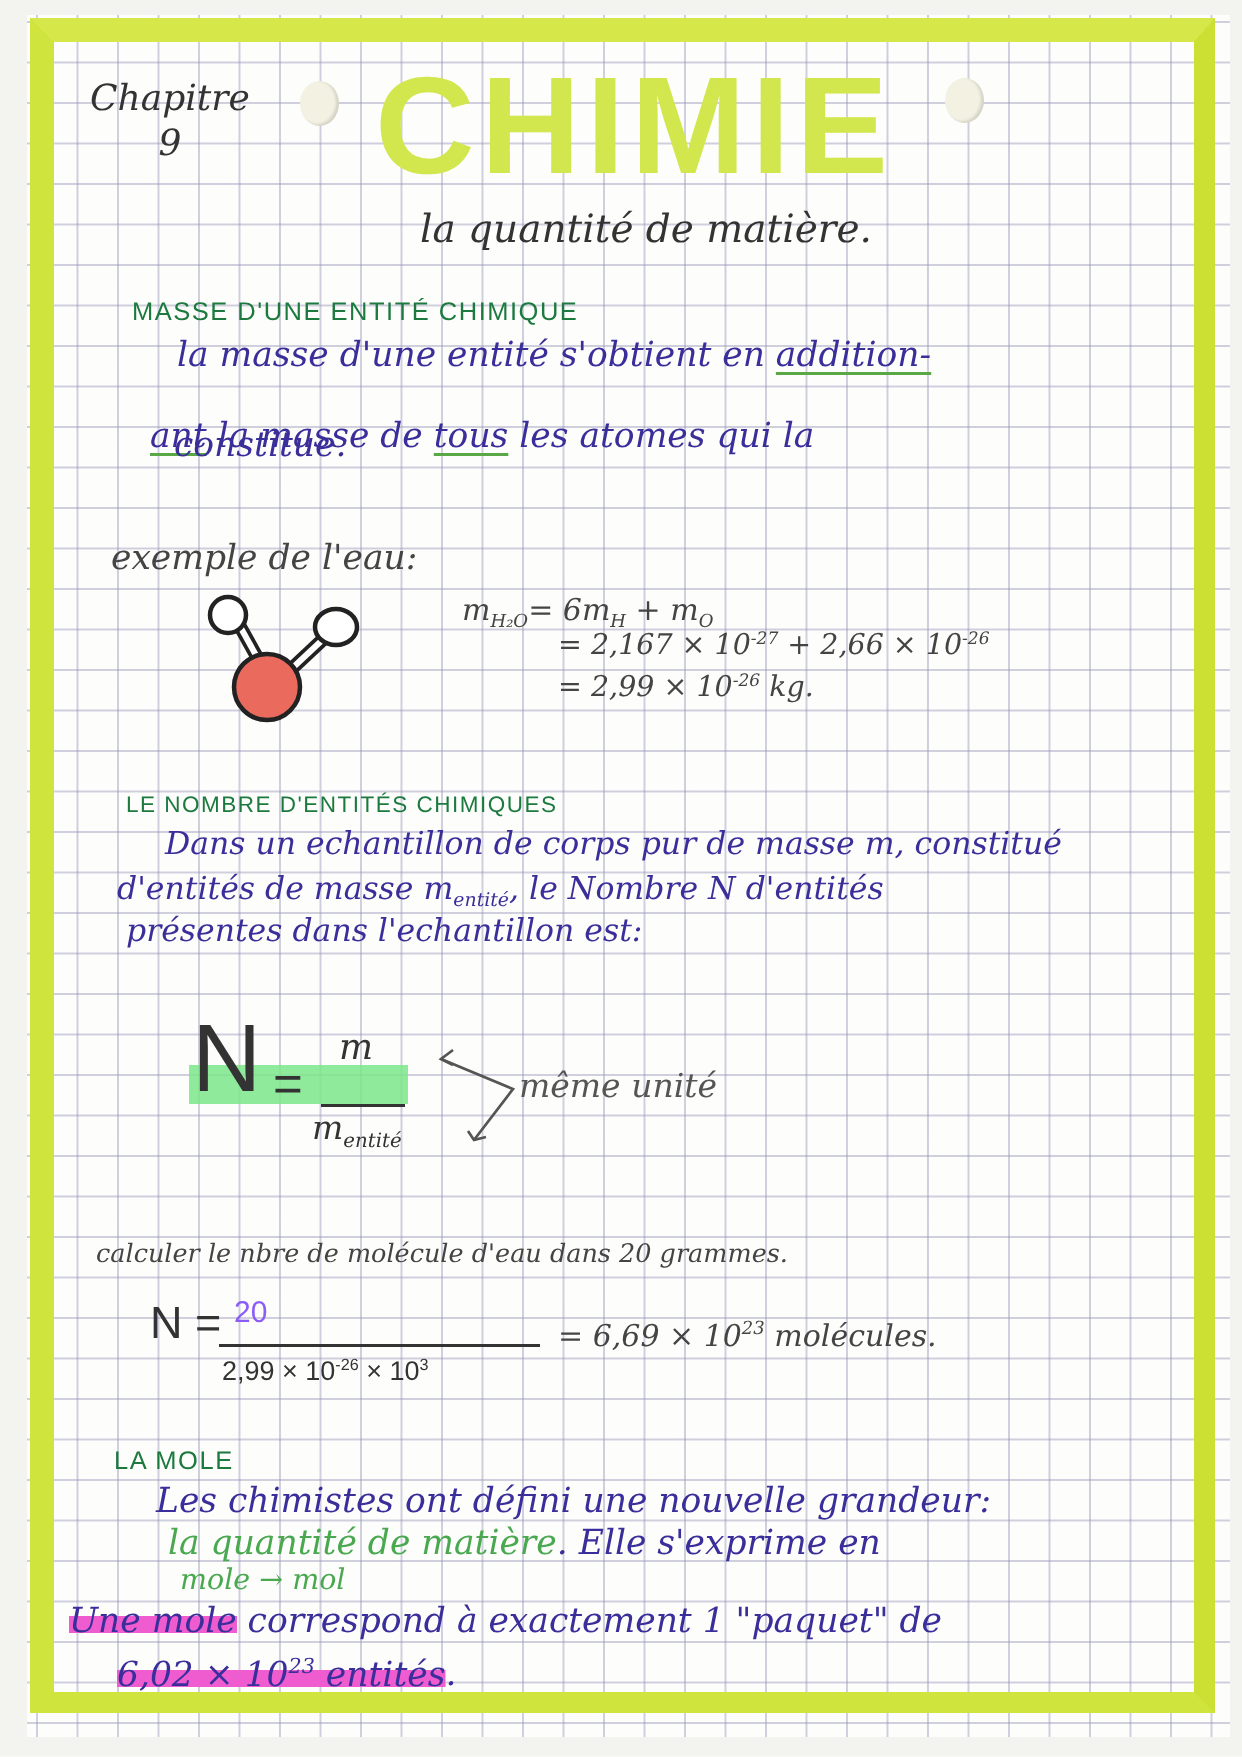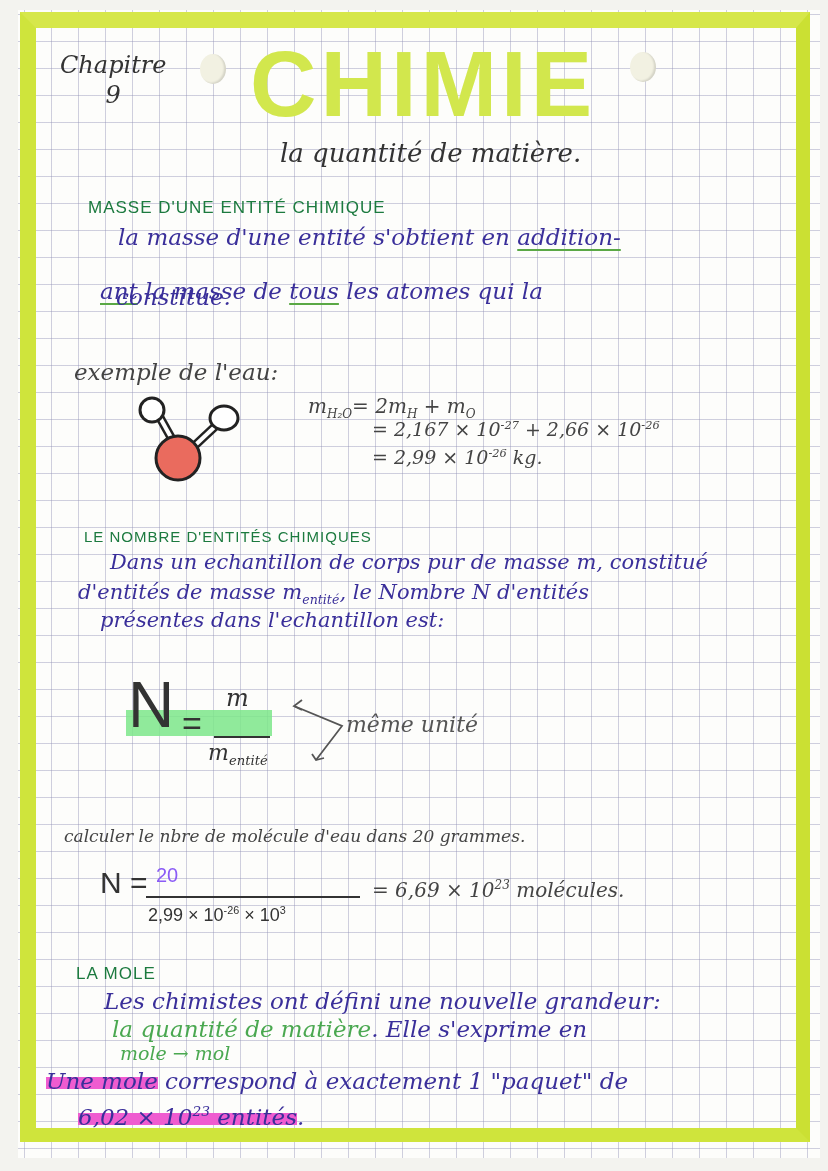--- a/index.html
+++ b/index.html
@@ -70,35 +70,35 @@
   <line x1="28" y1="22" x2="48" y2="58" stroke="#222" stroke-width="9"></line>
   <line x1="28" y1="22" x2="48" y2="58" stroke="#fff" stroke-width="4"></line>
   <line x1="92" y1="28" x2="60" y2="58" stroke="#222" stroke-width="9"></line>
   <line x1="92" y1="28" x2="60" y2="58" stroke="#fff" stroke-width="4"></line>
   <circle cx="22" cy="18" r="12" fill="#fff" stroke="#222" stroke-width="3"></circle>
   <ellipse cx="94" cy="26" rx="14" ry="12" fill="#fff" stroke="#222" stroke-width="3"></ellipse>
   <circle cx="48" cy="66" r="22" fill="#ea6b5e" stroke="#222" stroke-width="3"></circle>
 </svg>
 
 <div class="abs hand gray" style="left:308px;top:394px;font-size:20px;">
-  <span>m</span><sub>H₂O</sub><span>= 2m</span><sub>H</sub><span> + m</span><sub>O</sub>
+  <span>m</span><sub>H₂O</sub><span>= 6m</span><sub>H</sub><span> + m</span><sub>O</sub>
 </div>
 <div class="abs hand gray" style="left:372px;top:418px;font-size:19px;">
   <span>= 2,167 × 10</span><sup>-27</sup><span> + 2,66 × 10</span><sup>-26</sup>
 </div>
 <div class="abs hand gray" style="left:372px;top:446px;font-size:19px;">
   <span>= 2,99 × 10</span><sup>-26</sup><span> kg.</span>
 </div>
 
 <div class="abs heading" style="left:84px;top:528px;font-size:15px;">LE NOMBRE D'ENTITÉS CHIMIQUES</div>
 <div class="abs hand blue" style="left:110px;top:548px;font-size:21px;line-height:28px;">Dans un echantillon de corps pur de masse m, constitué</div>
 <div class="abs hand blue" style="left:78px;top:578px;font-size:21px;line-height:28px;">
   <span>d'entités de masse m</span><sub>entité</sub><span>, le Nombre N d'entités</span>
 </div>
-<div class="abs hand blue" style="left:100px;top:606px;font-size:21px;line-height:28px;">présentes dans l'echantillon est:</div>
+<div class="abs hand blue" style="left:84px;top:606px;font-size:21px;line-height:28px;">présentes dans l'echantillon est:</div>
 
 <div class="abs green-hl" style="left:126px;top:710px;width:146px;height:26px;"></div>
 <div class="abs" style="left:128px;top:670px;font-family:'Liberation Sans',sans-serif;font-size:64px;color:#333;line-height:70px;">N</div>
 <div class="abs" style="left:182px;top:704px;font-family:'Liberation Sans',sans-serif;font-size:34px;color:#333;">=</div>
 <div class="abs hand" style="left:226px;top:684px;font-size:24px;color:#333;">m</div>
 <div class="frac-line" style="left:214px;top:736px;width:56px;"></div>
 <div class="abs hand" style="left:208px;top:740px;font-size:22px;color:#333;">
   <span>m</span><sub>entité</sub>
 </div>
 <svg class="abs" style="left:290px;top:696px;" width="60" height="70" viewBox="0 0 60 70">

